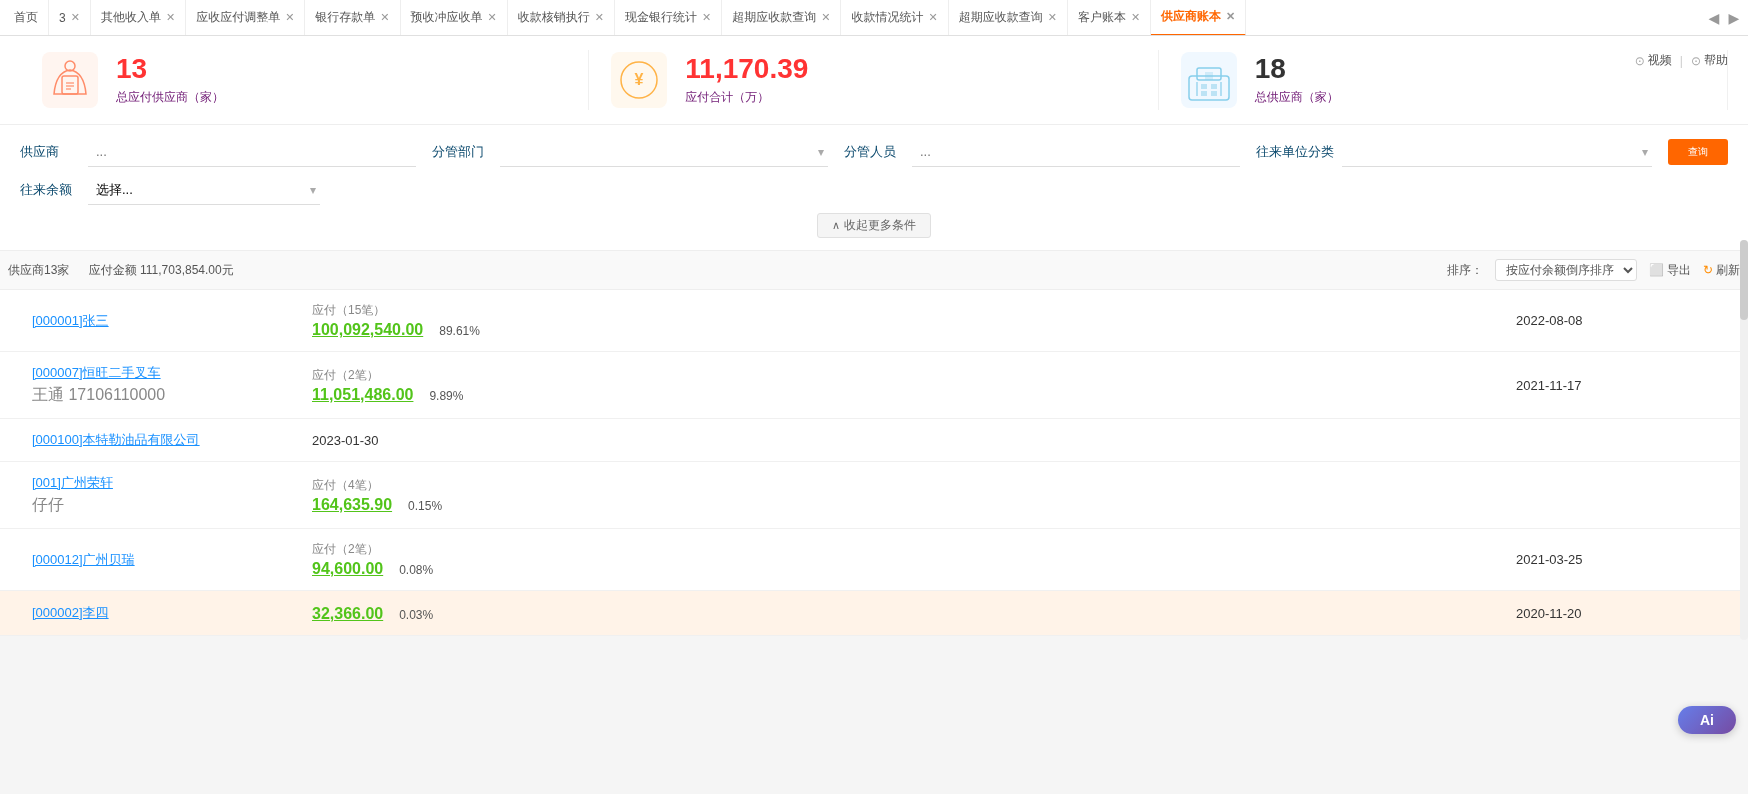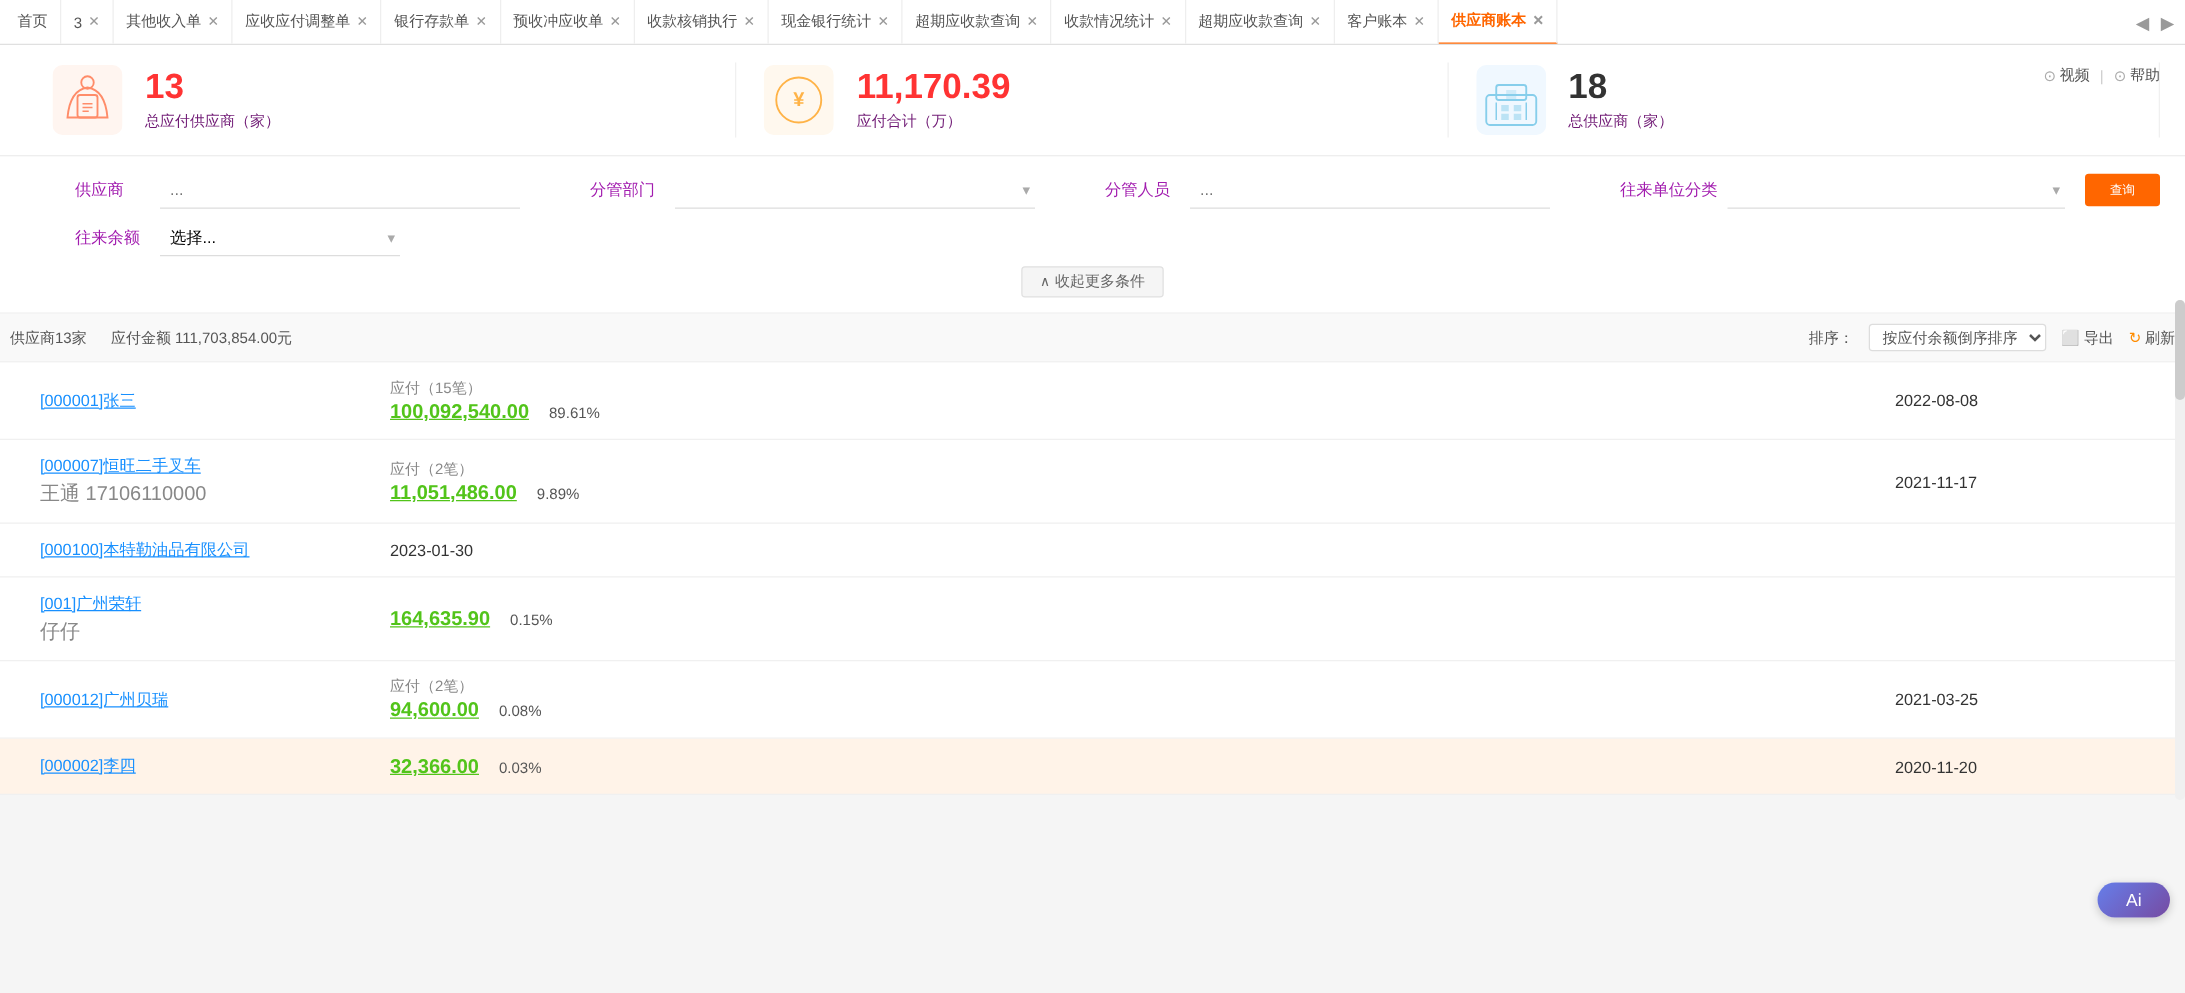--- a/index.html
+++ b/index.html
@@ -111,25 +111,24 @@
       gap: 16px;
     }
     .filter-row:last-child { margin-bottom: 0; }
     .filter-item {
       display: flex;
       align-items: center;
       flex: 1;
     }
     .filter-label {
       font-size: 13px;
-      color: #a21caf;
+      color: #0c4a6e;
       white-space: nowrap;
       margin-right: 8px;
       min-width: 60px;
-      margin-left: 40px;
     }
     .filter-input {
       flex: 1;
       height: 30px;
       border: none;
       border-bottom: 1px solid #ddd;
       outline: none;
       font-size: 13px;
       padding: 0 8px;
       color: #333;
@@ -299,21 +298,21 @@
       bottom: 60px;
       width: 58px;
       height: 28px;
       background: linear-gradient(135deg, #667eea 0%, #764ba2 100%);
       border-radius: 14px;
       display: flex;
       align-items: center;
       justify-content: center;
       color: #fff;
       font-size: 14px;
-      font-weight: normal;
+      font-weight: bold;
       cursor: pointer;
       box-shadow: 0 2px 8px rgba(0,0,0,0.2);
     }
   </style>
 </head>
 <body>
 
 <div class="top-nav">
   <div class="nav-tab">
     <span>首页</span>
@@ -562,20 +561,21 @@
     </div>
   </div>
 
   <div class="table-row">
     <div class="col-supplier">
       <span class="supplier-name">[001]广州荣轩</span>
       <div class="supplier-sub">仔仔</div>
     </div>
     <div class="col-transaction">
       <div class="transaction-info">
+        <span class="trans-label">应付（4笔）</span>
         <div class="trans-row">
           <span class="trans-amount">164,635.90</span>
           <span class="trans-percent">0.15%</span>
         </div>
       </div>
     </div>
     <div class="col-last-pay">
       <span class="last-pay"></span>
     </div>
   </div>

